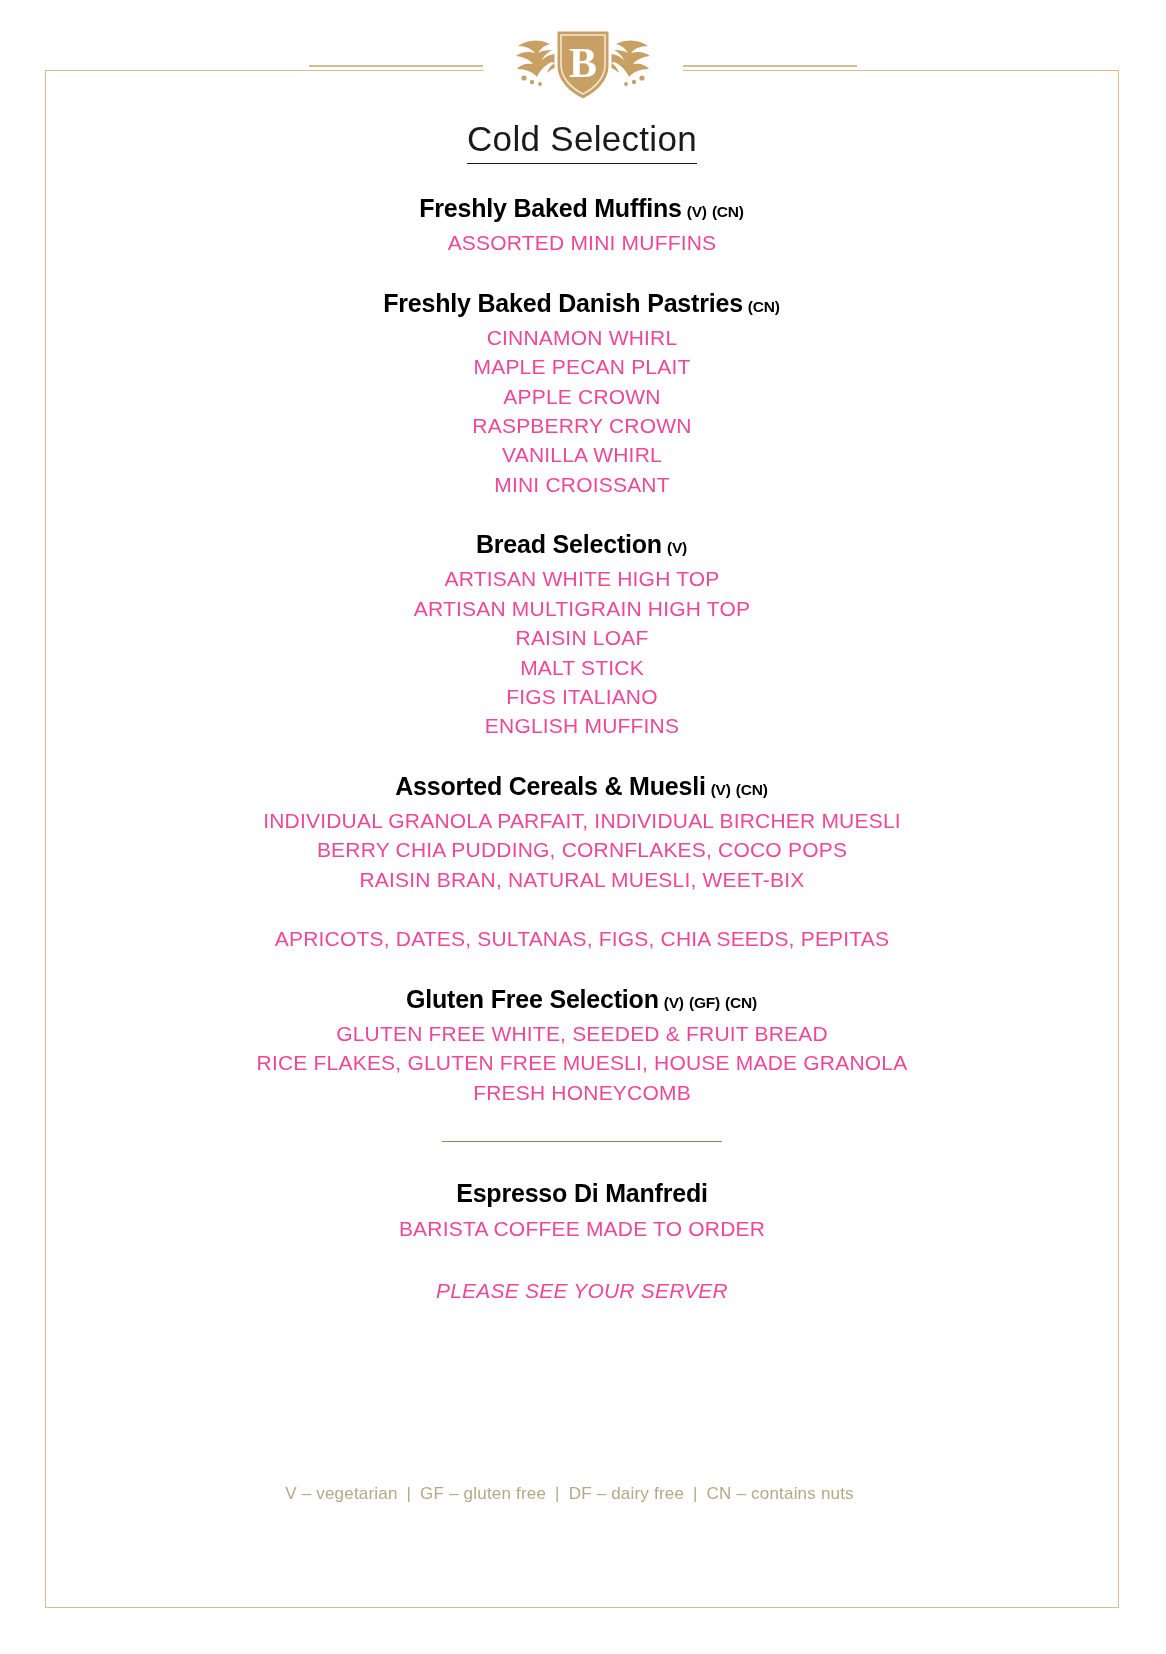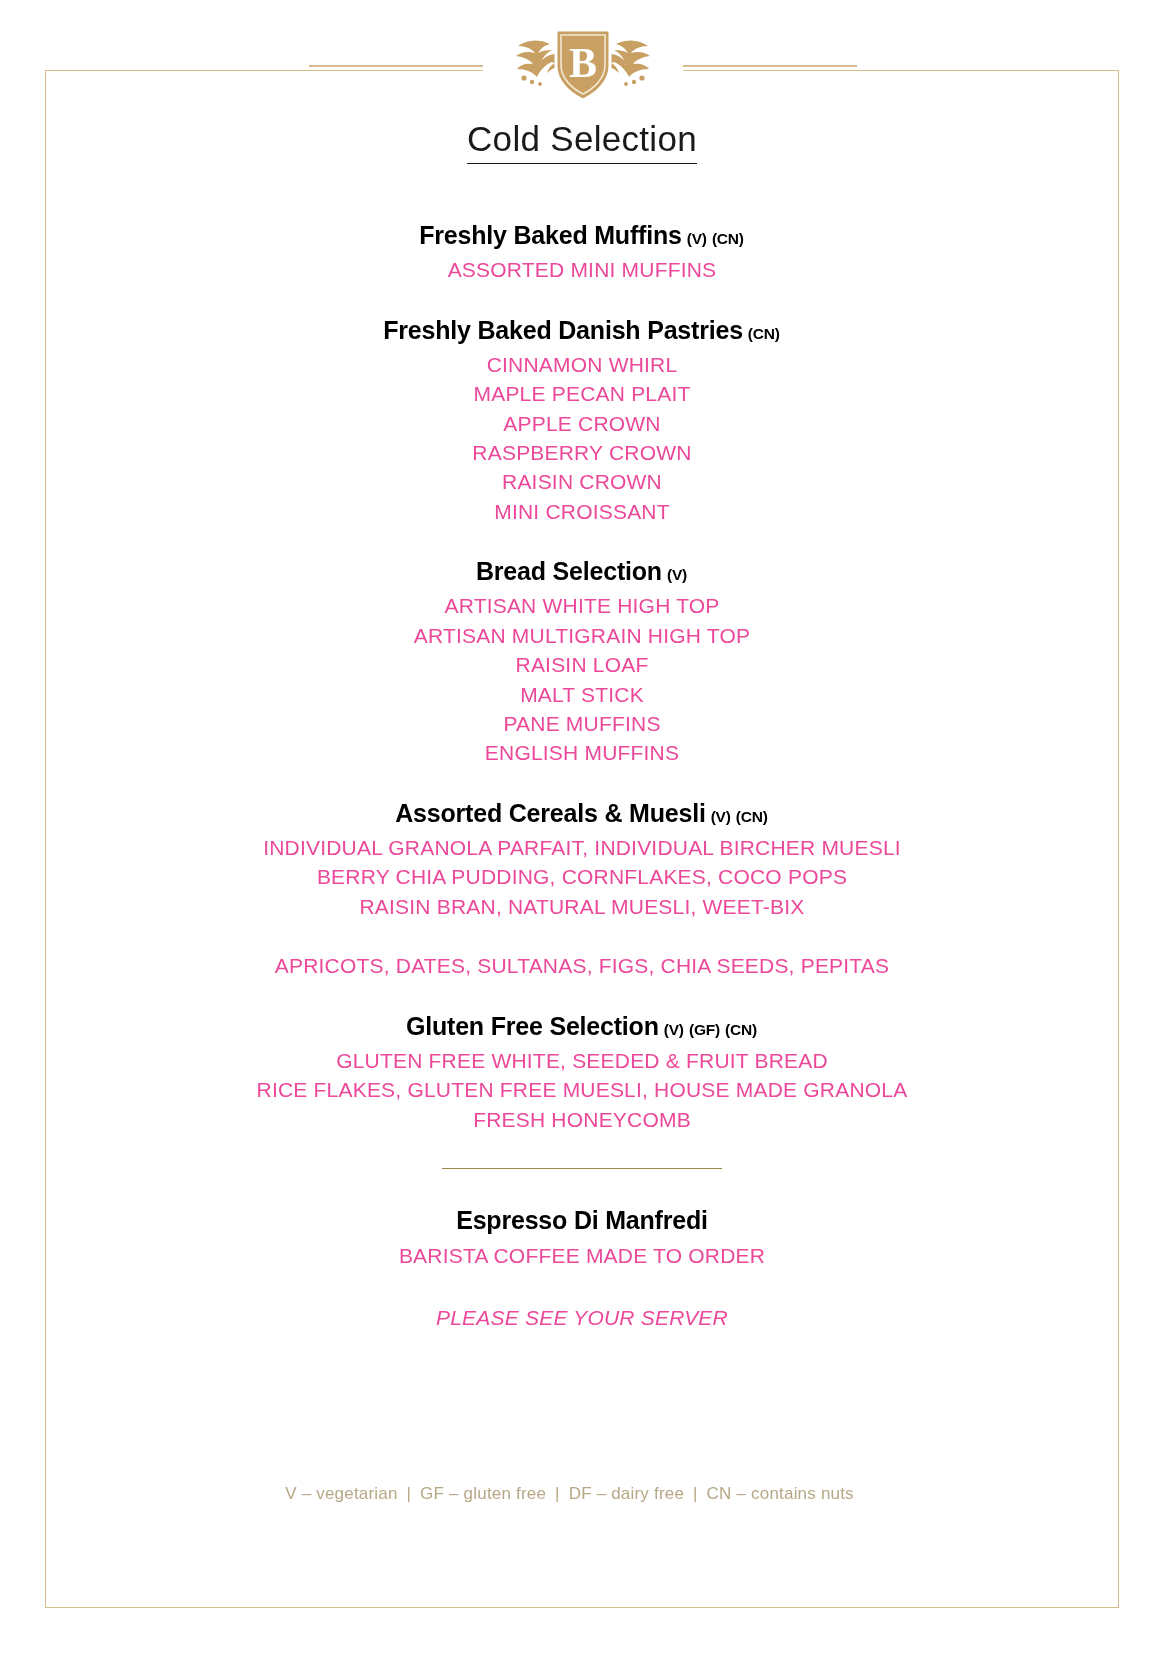--- a/index.html
+++ b/index.html
@@ -65,38 +65,38 @@
     top: 118px;
     width: 1074px;
     text-align: center;
   }
 
   .page-title {
     font-size: 35px;
     font-weight: 400;
     letter-spacing: 0.3px;
     color: #1a1a1a;
-    margin: 0 0 56px 0;
+    margin: 0 0 23px 0;
     padding-bottom: 3px;
     display: inline-block;
     border-bottom: 1.6px solid #1a1a1a;
     line-height: 1.2;
   }
 
   .section {
     margin: 0 0 30px 0;
   }
 
   .section-heading {
     font-size: 25px;
     font-weight: bold;
     letter-spacing: -0.2px;
     color: #000000;
     line-height: 1.25;
-    margin: 0 0 4px 0;
+    margin: 6px 0 4px 0;
   }
   .tags {
     font-size: 15.5px;
     font-weight: bold;
     letter-spacing: -0.2px;
     margin-left: 5px;
     white-space: nowrap;
   }
   .tag { margin-right: 1px; }
 
@@ -173,30 +173,30 @@
       <div class="section">
         <div class="section-heading"><span>Freshly Baked Muffins</span><span class="tags"><span class="tag">(V)</span> <span class="tag">(CN)</span></span></div>
         <div class="item-line">ASSORTED MINI MUFFINS</div>
       </div>
       <div class="section">
         <div class="section-heading"><span>Freshly Baked Danish Pastries</span><span class="tags"><span class="tag">(CN)</span></span></div>
         <div class="item-line">CINNAMON WHIRL</div>
         <div class="item-line">MAPLE PECAN PLAIT</div>
         <div class="item-line">APPLE CROWN</div>
         <div class="item-line">RASPBERRY CROWN</div>
-        <div class="item-line">RAISIN CROWN</div>
+        <div class="item-line">VANILLA WHIRL</div>
         <div class="item-line">MINI CROISSANT</div>
       </div>
       <div class="section">
         <div class="section-heading"><span>Bread Selection</span><span class="tags"><span class="tag">(V)</span></span></div>
         <div class="item-line">ARTISAN WHITE HIGH TOP</div>
         <div class="item-line">ARTISAN MULTIGRAIN HIGH TOP</div>
         <div class="item-line">RAISIN LOAF</div>
         <div class="item-line">MALT STICK</div>
-        <div class="item-line">PANE MUFFINS</div>
+        <div class="item-line">FIGS ITALIANO</div>
         <div class="item-line">ENGLISH MUFFINS</div>
       </div>
       <div class="section">
         <div class="section-heading"><span>Assorted Cereals &amp; Muesli</span><span class="tags"><span class="tag">(V)</span> <span class="tag">(CN)</span></span></div>
         <div class="item-line">INDIVIDUAL GRANOLA PARFAIT, INDIVIDUAL BIRCHER MUESLI</div>
         <div class="item-line">BERRY CHIA PUDDING, CORNFLAKES, COCO POPS</div>
         <div class="item-line">RAISIN BRAN, NATURAL MUESLI, WEET-BIX</div>
       </div>
       <div class="section">
         <div class="item-line">APRICOTS, DATES, SULTANAS, FIGS, CHIA SEEDS, PEPITAS</div>

